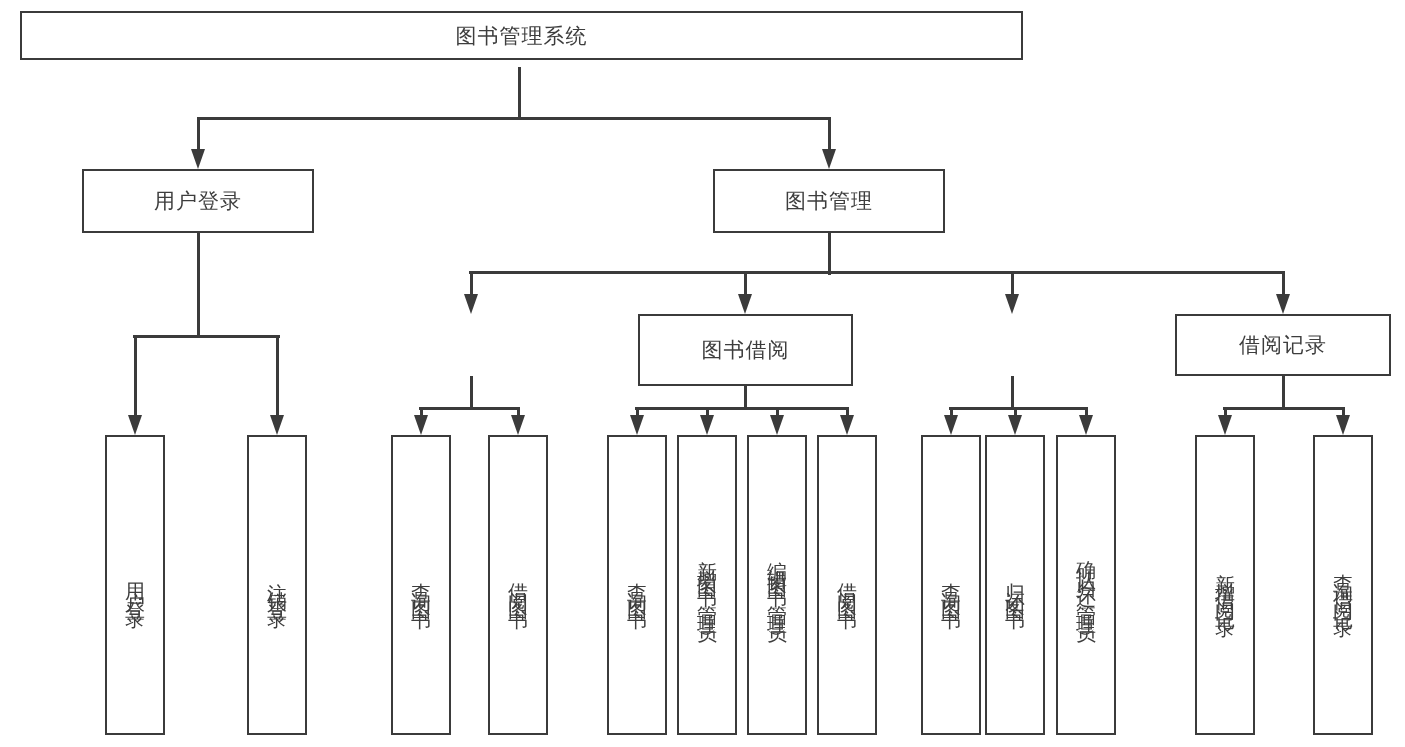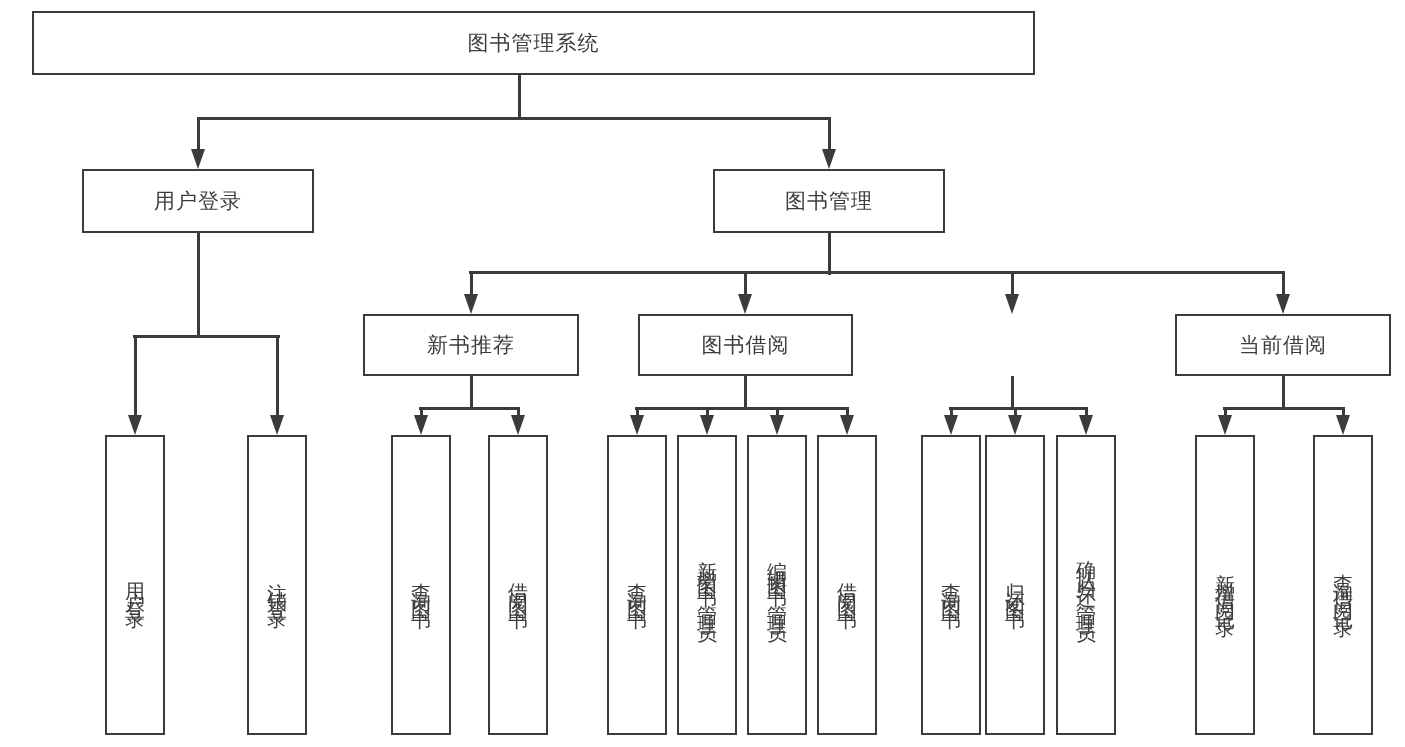--- a/index.html
+++ b/index.html
@@ -114,32 +114,31 @@
     <div class="arrow" style="left:1079px;top:415px;"></div>
 
     <div class="vline" style="left:1282px;top:376px;height:34px;"></div>
     <div class="hline" style="left:1223px;top:407px;width:122px;"></div>
     <div class="vline" style="left:1224px;top:407px;height:12px;"></div>
     <div class="arrow" style="left:1218px;top:415px;"></div>
     <div class="vline" style="left:1342px;top:407px;height:12px;"></div>
     <div class="arrow" style="left:1336px;top:415px;"></div>
   </div>
 
-  <div class="node hnode" style="left:32px;top:11px;width:1003px;height:64px;">图书管理系统</div>
+  <div class="node hnode" style="left:20px;top:11px;width:1003px;height:49px;">图书管理系统</div>
 
   <div class="node hnode" style="left:82px;top:169px;width:232px;height:64px;">用户登录</div>
 
   <div class="node hnode" style="left:713px;top:169px;width:232px;height:64px;">图书管理</div>
 
-  <div class="node hnode" style="left:363px;top:314px;width:216px;height:62px;">新书推荐</div>
 
-  <div class="node hnode" style="left:638px;top:314px;width:215px;height:62px;text-align:right;">图书借阅</div>
+  <div class="node hnode" style="left:638px;top:314px;width:215px;height:72px;text-align:right;">图书借阅</div>
 
 
-  <div class="node hnode" style="left:1175px;top:314px;width:216px;height:62px;">当前借阅</div>
+  <div class="node hnode" style="left:1175px;top:314px;width:216px;height:62px;">借阅记录</div>
 
   <div class="node vnode" style="left:105px;top:435px;width:60px;height:300px;">
     <span>用户登录</span>
   </div>
   <div class="node vnode" style="left:247px;top:435px;width:60px;height:300px;">
     <span>注销登录</span>
   </div>
 
   <div class="node vnode" style="left:391px;top:435px;width:60px;height:300px;">
     <span>查询图书</span>

